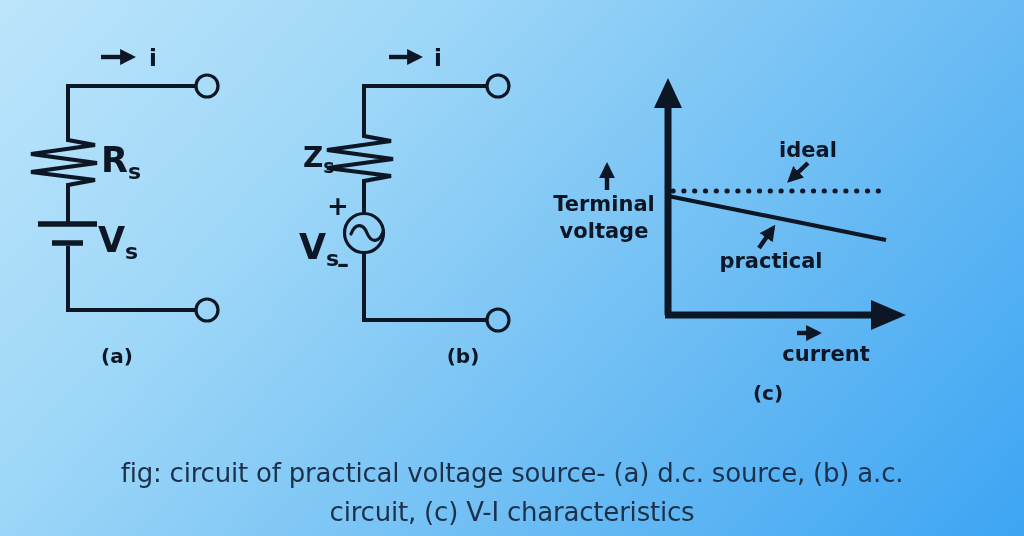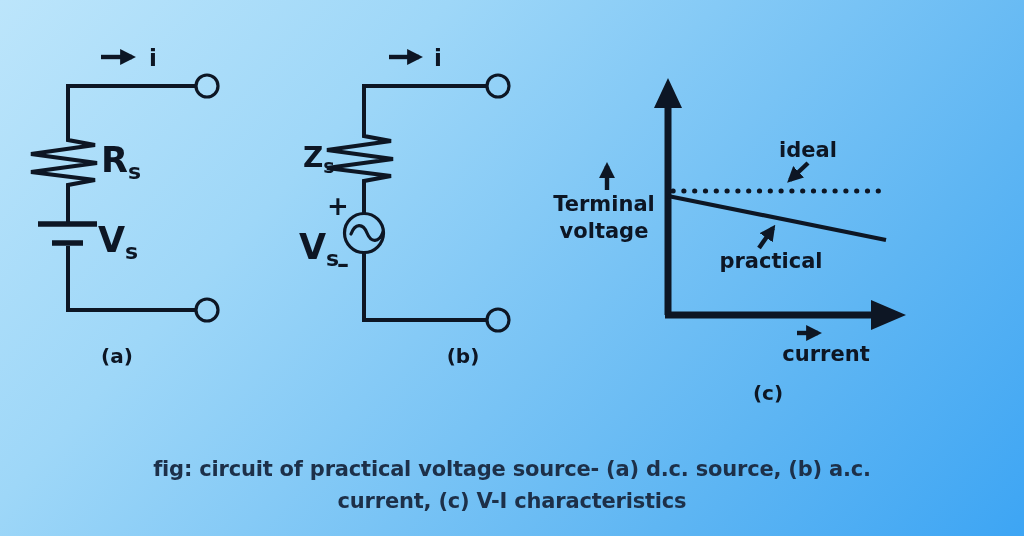--- a/index.html
+++ b/index.html
@@ -39,22 +39,22 @@
   .lbl-minus { font-size: 24px; font-weight: 600; }
   .lbl-chart { font-size: 21px; text-anchor: middle; }
   .lbl-axis  { font-size: 21px; text-anchor: middle; }
   .lbl-sub-fig { font-size: 20px; text-anchor: middle; }
 
   .caption {
     position: absolute;
     left: 0; right: 0; top: 454px;
     text-align: center;
     color: #1d3049;
-    font-size: 21px;
-    font-weight: 700;
+    font-size: 26px;
+    font-weight: 400;
     line-height: 1.5;
     letter-spacing: -0.2px;
   }
   .caption span { display: block; }
 </style>
 </head>
 <body>
 
 <div class="stage">
 
@@ -132,16 +132,16 @@
 
       <line class="arrowline" x1="797" y1="333" x2="818" y2="333" marker-end="url(#mhead)"></line>
       <text class="lbl-axis" x="826" y="361">current</text>
 
       <text class="lbl-sub-fig" x="768" y="400">(c)</text>
     </g>
   </svg>
 
   <div class="caption">
     <span>fig: circuit of practical voltage source- (a) d.c. source, (b) a.c.</span>
-    <span>current, (c) V-I characteristics</span>
+    <span>circuit, (c) V-I characteristics</span>
   </div>
 
 </div>
 
 </body></html>

